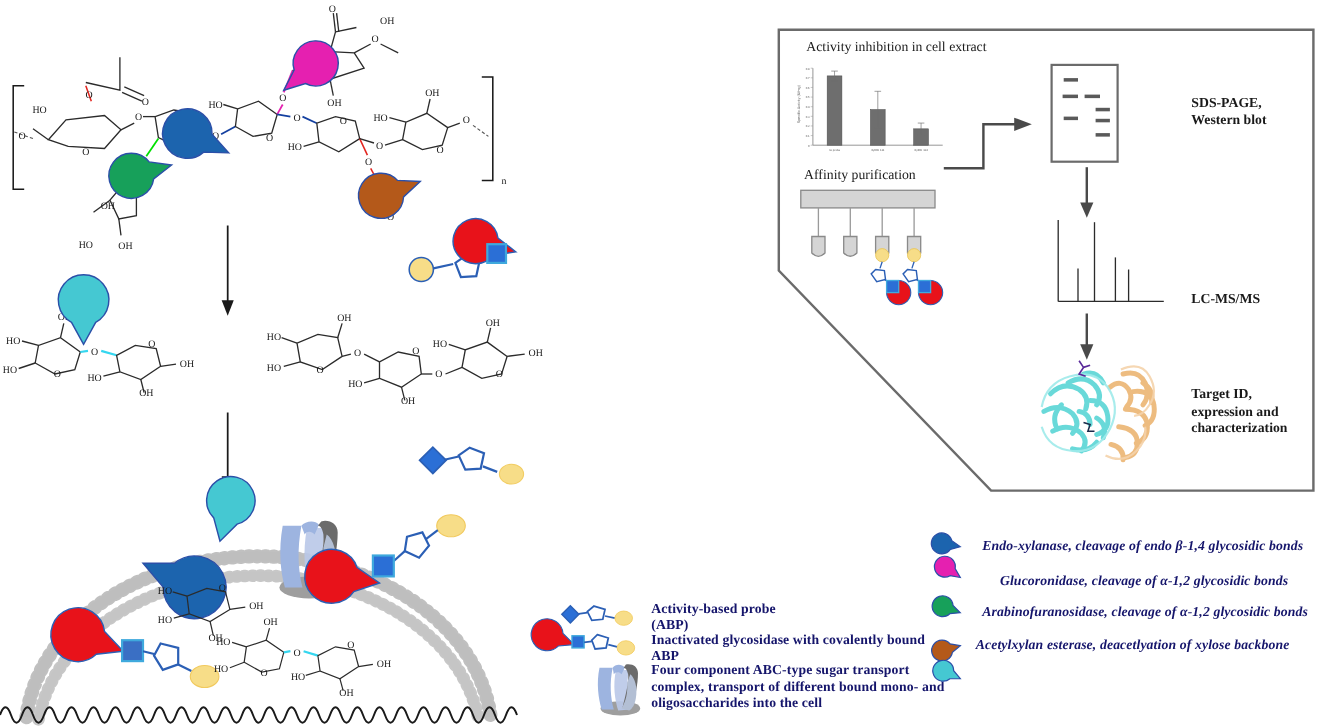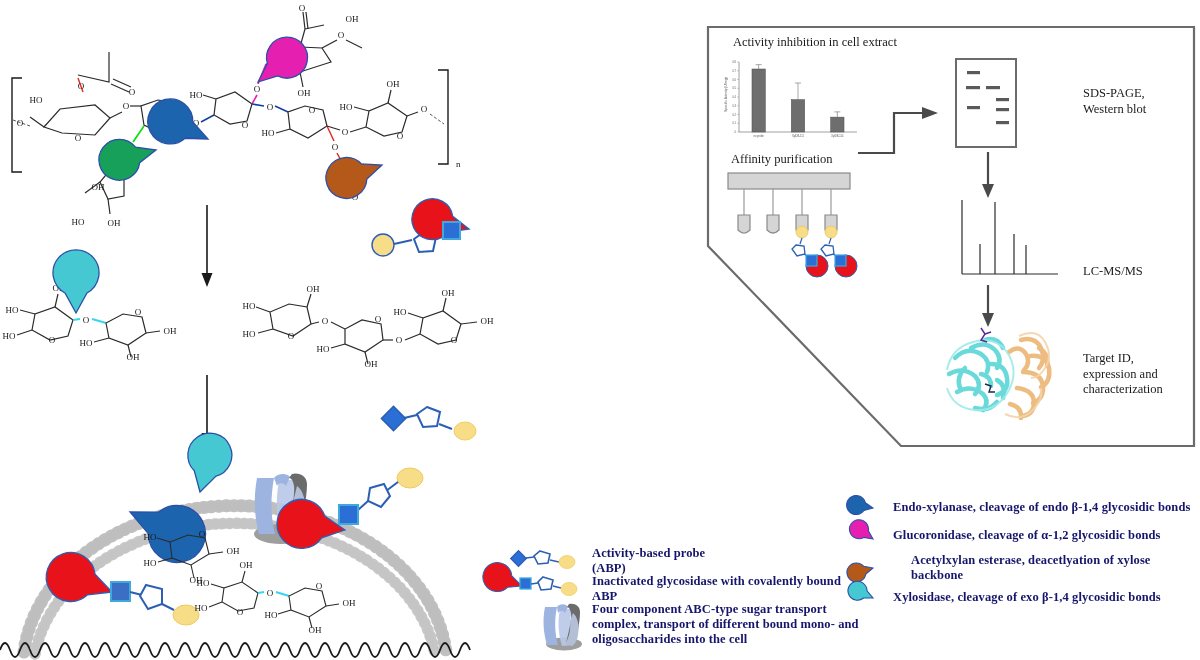--- a/index.html
+++ b/index.html
@@ -3,21 +3,21 @@
 <meta charset="utf-8">
 <style>
   html,body{margin:0;padding:0;background:#ffffff;}
   body{width:1200px;height:660px;position:relative;overflow:hidden;
        font-family:"Liberation Serif", serif;color:#1a1a5e;}
   .abs{position:absolute;}
   svg{display:block;overflow:visible;}
   .chemtxt{font-family:"Liberation Serif",serif;fill:#1a1a1a;font-size:9px;}
   .legend-label{font-family:"Liberation Serif",serif;font-weight:bold;
       color:#15156b;font-size:12.5px;line-height:1.18;letter-spacing:.1px;}
-  .inset-label{font-family:"Liberation Serif",serif;font-weight:normal;
+  .inset-label{font-family:"Liberation Serif",serif;font-weight:bold;
       color:#1a1a1a;font-size:12.5px;line-height:1.25;}
   .inset-title{font-family:"Liberation Serif",serif;font-weight:normal;
       color:#1a1a1a;font-size:12.5px;}
   .mini-axis-txt{font-family:"Liberation Sans",sans-serif;font-size:2.6px;fill:#555;}
 </style>
 </head>
 <body>
 
 <div class="abs" style="left:0px;top:0px;width:660px;height:270px;">
 <svg width="660" height="270" viewBox="0 0 660 270">
@@ -636,56 +636,65 @@
         <path d="M27,1 C33,0 38,3 38,9 C38,19 35,32 33,40 L24,40 C27,28 30,16 29,10 C28,6 27,4 25,4 Z" fill="#6b6b6b"></path>
         <path d="M31,10 C35,13 38,22 36,32 C35,38 33,41 30,43 L23,41 C27,35 29,26 28,18 Z" fill="#b3bfd4"></path>
       </svg>
     </div>
     <div class="abs legend-label" style="left:92px;top:59px;width:272px;white-space:pre-line;">Four component ABC-type sugar transport
 complex, transport of different bound mono- and
 oligosaccharides into the cell</div>
   </div>
 </div>
 
-<div class="abs" style="left:862px;top:498px;width:335px;height:152px;">
+<div class="abs" style="left:862px;top:487px;width:335px;height:152px;font-style:italic;">
   <div id="enzyme-legend-rows" style="display:flex;flex-direction:column;gap:11px;">
       <div style="display: flex; align-items: center; gap: 9px; height: 19px;">
         <span style="flex:0 0 auto;line-height:0;">
           <svg width="22" height="22" viewBox="0 0 22 22">
             <g transform="translate(11,11) rotate(190)">
               <path d="M0,0 L8.5,-4 A9.5,9.5 0 1 1 8.5,4 Z" fill="#1c64ae" stroke="#2b4fa8" stroke-width="1.1"></path>
             </g>
           </svg>
         </span>
         <span class="legend-label">Endo-xylanase, cleavage of endo β-1,4 glycosidic bonds</span>
       </div>
-      <div style="display: flex; align-items: flex-start; gap: 9px; height: 19px;">
+      <div style="display: flex; align-items: flex-end; gap: 25px; height: 19px;">
         <span style="flex:0 0 auto;line-height:0;">
           <svg width="22" height="22" viewBox="0 0 22 22">
             <g transform="translate(11,11) rotate(215)">
               <path d="M0,0 L8.5,-4 A9.5,9.5 0 1 1 8.5,4 Z" fill="#e520b0" stroke="#2b4fa8" stroke-width="1.1"></path>
             </g>
           </svg>
         </span>
         <span class="legend-label">Glucoronidase, cleavage of  α-1,2 glycosidic bonds</span>
       </div>
-      <div style="display: flex; align-items: center; gap: 27px; height: 19px;">
+      <div style="display: flex; align-items: center; gap: 9px; height: 19px;">
+        <span style="flex:0 0 auto;line-height:0;">
+          <svg width="22" height="22" viewBox="0 0 22 22">
+            <g transform="translate(11,11) rotate(200)">
+              <path d="M0,0 L8.5,-4 A9.5,9.5 0 1 1 8.5,4 Z" fill="#17a05a" stroke="#2b4fa8" stroke-width="1.1"></path>
+            </g>
+          </svg>
+        </span>
+        <span class="legend-label">Arabinofuranosidase, cleavage of  α-1,2 glycosidic bonds</span>
+      </div>
+      <div style="display: flex; align-items: center; gap: 3px; height: 19px;">
         <span style="flex:0 0 auto;line-height:0;">
           <svg width="22" height="22" viewBox="0 0 22 22">
             <g transform="translate(11,11) rotate(165)">
               <path d="M0,0 L8.5,-4 A9.5,9.5 0 1 1 8.5,4 Z" fill="#b4591a" stroke="#2b4fa8" stroke-width="1.1"></path>
             </g>
           </svg>
         </span>
         <span class="legend-label">Acetylxylan esterase, deacetlyation of xylose backbone</span>
       </div>
       <div style="display: flex; align-items: center; gap: 9px; height: 19px;">
         <span style="flex:0 0 auto;line-height:0;">
           <svg width="22" height="22" viewBox="0 0 22 22">
             <g transform="translate(11,11) rotate(205)">
               <path d="M0,0 L8.5,-4 A9.5,9.5 0 1 1 8.5,4 Z" fill="#45c8d2" stroke="#2b4fa8" stroke-width="1.1"></path>
             </g>
           </svg>
         </span>
-        <span class="legend-label">Xylosidase, cleavage of exo β-1,4 glycosidic bonds</span>
       </div>
     </div>
 </div>
 
 </body></html>

